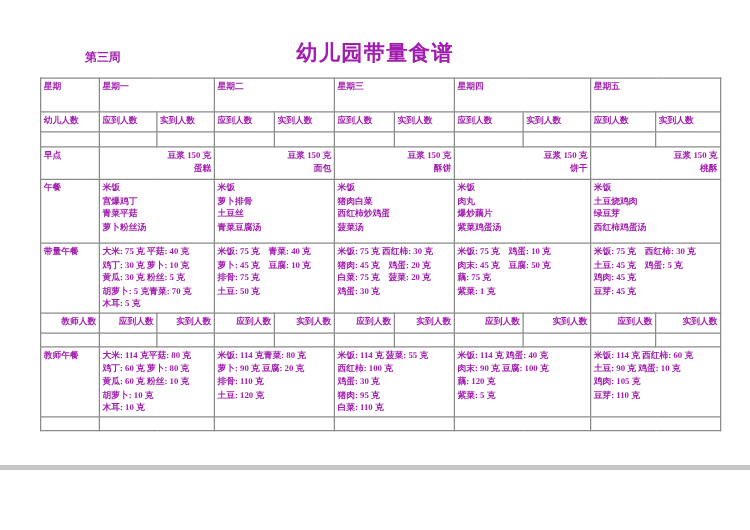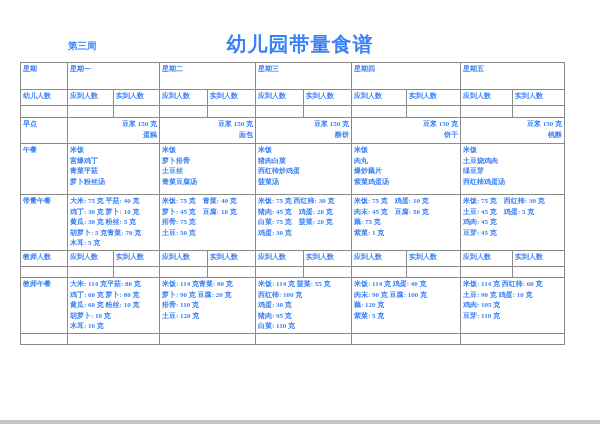--- a/index.html
+++ b/index.html
@@ -1,46 +1,46 @@
 <!DOCTYPE html>
 <html><head>
 <meta charset="utf-8">
 <style>
   html,body{margin:0;padding:0;}
   .page{
-    position:relative;width:600px;height:424px;background:#ffffff;overflow:hidden;
-    font-family:"Liberation Serif","DejaVu Serif",serif;color:#3b82f6;
+    position:relative;width:600px;height:376px;background:#ffffff;overflow:hidden;
+    font-family:"Liberation Serif","DejaVu Serif",serif;color:#a21caf;
   }
   .week-label{
     position:absolute;left:68px;top:40px;font-size:9.5px;font-weight:bold;
   }
   .page-title{
     position:absolute;left:0;right:0;top:31px;text-align:center;
-    font-size:20px;font-weight:bold;letter-spacing:1px;
+    font-size:17px;font-weight:bold;letter-spacing:1px;
   }
   table.menu{
-    position:absolute;left:20px;top:62px;width:544px;
+    position:absolute;left:32px;top:62px;width:544px;
     border-collapse:collapse;table-layout:fixed;
   }
   table.menu td{
     border:1px solid #8a8a8a;padding:1px 2px;vertical-align:top;
     font-size:7px;font-weight:bold;line-height:10.5px;overflow:hidden;
   }
   td.lbl{padding-left:3px;}
   td.week-cell{vertical-align:bottom;padding-bottom:3px;}
   td.dayhdr{padding-left:6px;padding-top:2px;}
   td.att{padding-left:5px;margin-left:27px;}
   tr.r1{height:27px;}
   tr.r2{height:16px;}
   tr.r3{height:12px;}
   tr.r4{height:26px;padding-left:39px;}
   tr.r5{height:51px;}
   tr.r6{height:56px;padding-left:38px;}
   tr.r7{height:14px;}
-  tr.r8{height:16px;}
+  tr.r8{height:16px;text-align:right;}
   tr.r9{height:11px;}
   tr.r10{height:54px;}
   tr.r11{height:11px;}
   .bf-line1{display:block;text-align:right;}
   .bf-line2{display:block;text-align:right;padding-left:14px;}
   td.food{padding-left:6px;white-space:pre-line;}
   td.qty{padding-left:5px;padding-right:1px;white-space:pre-line;line-height:10.5px;}
   .bottom-bar{
     position:absolute;left:0;bottom:0;width:600px;height:4px;background:#c6c6c6;
   }

